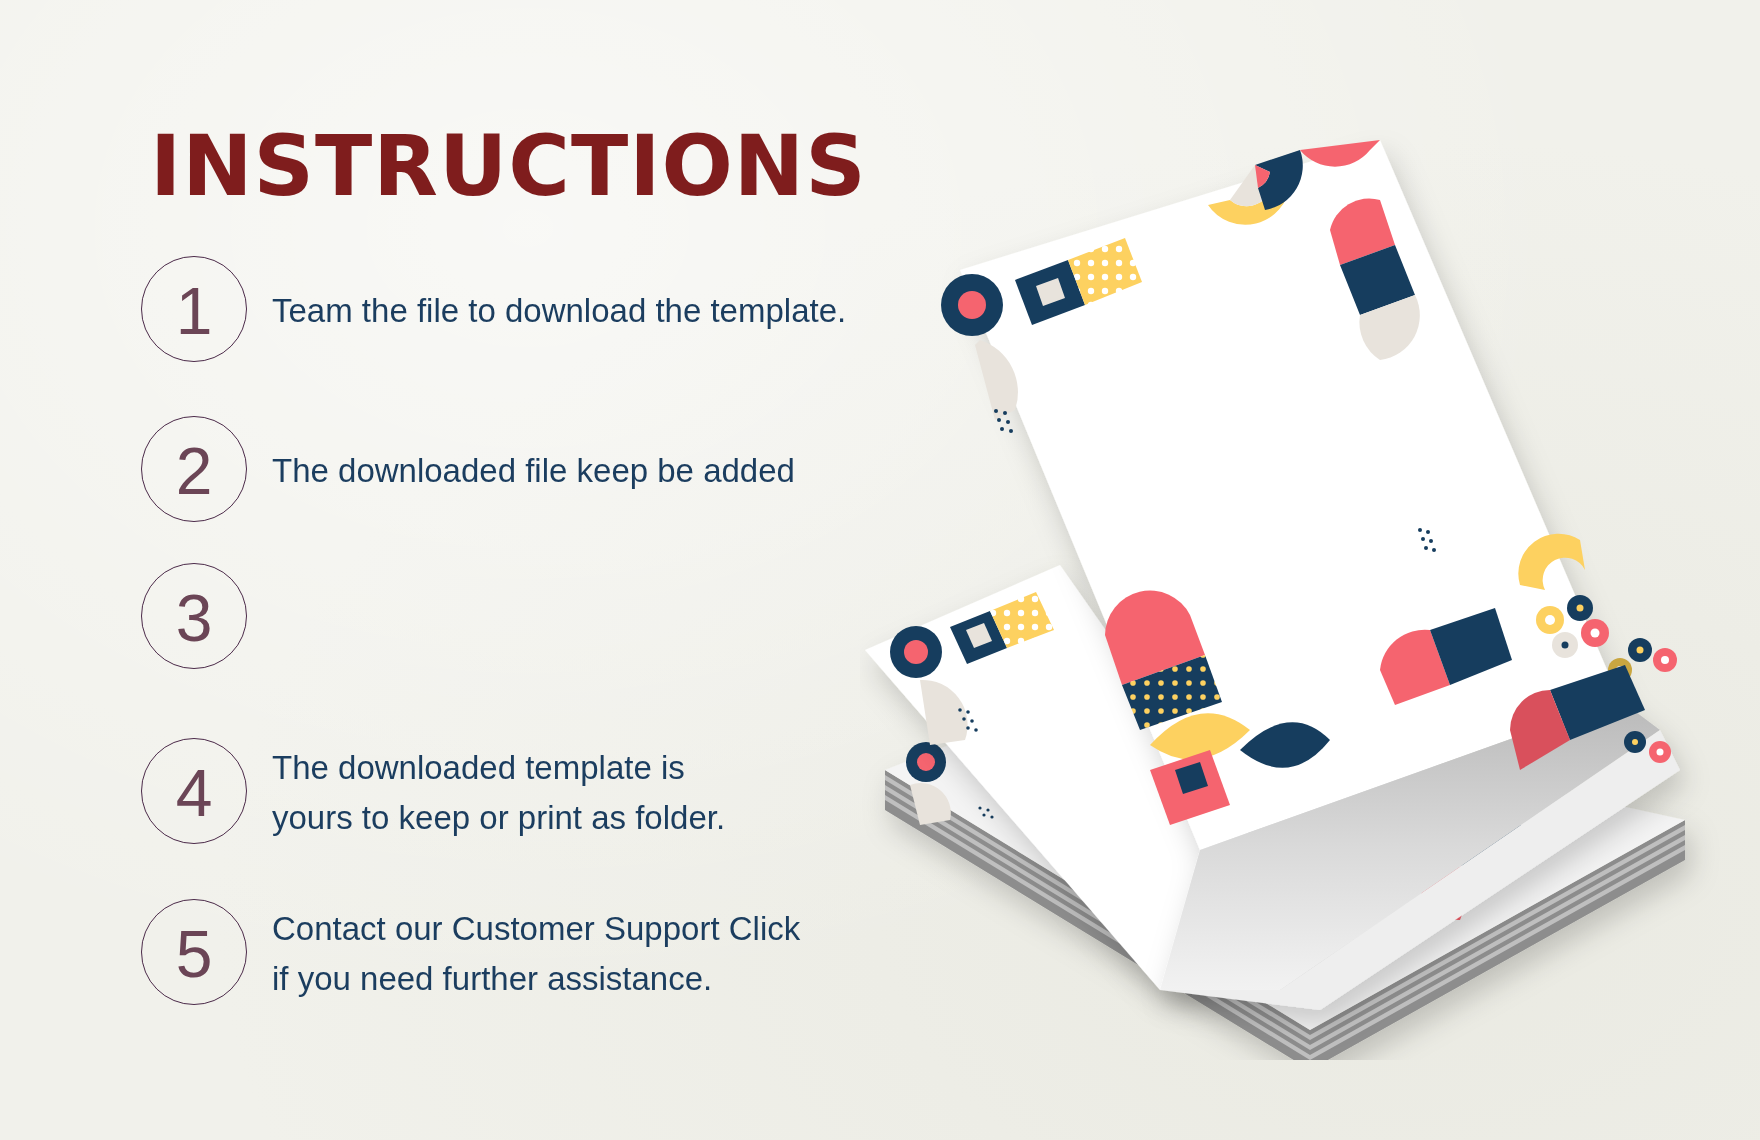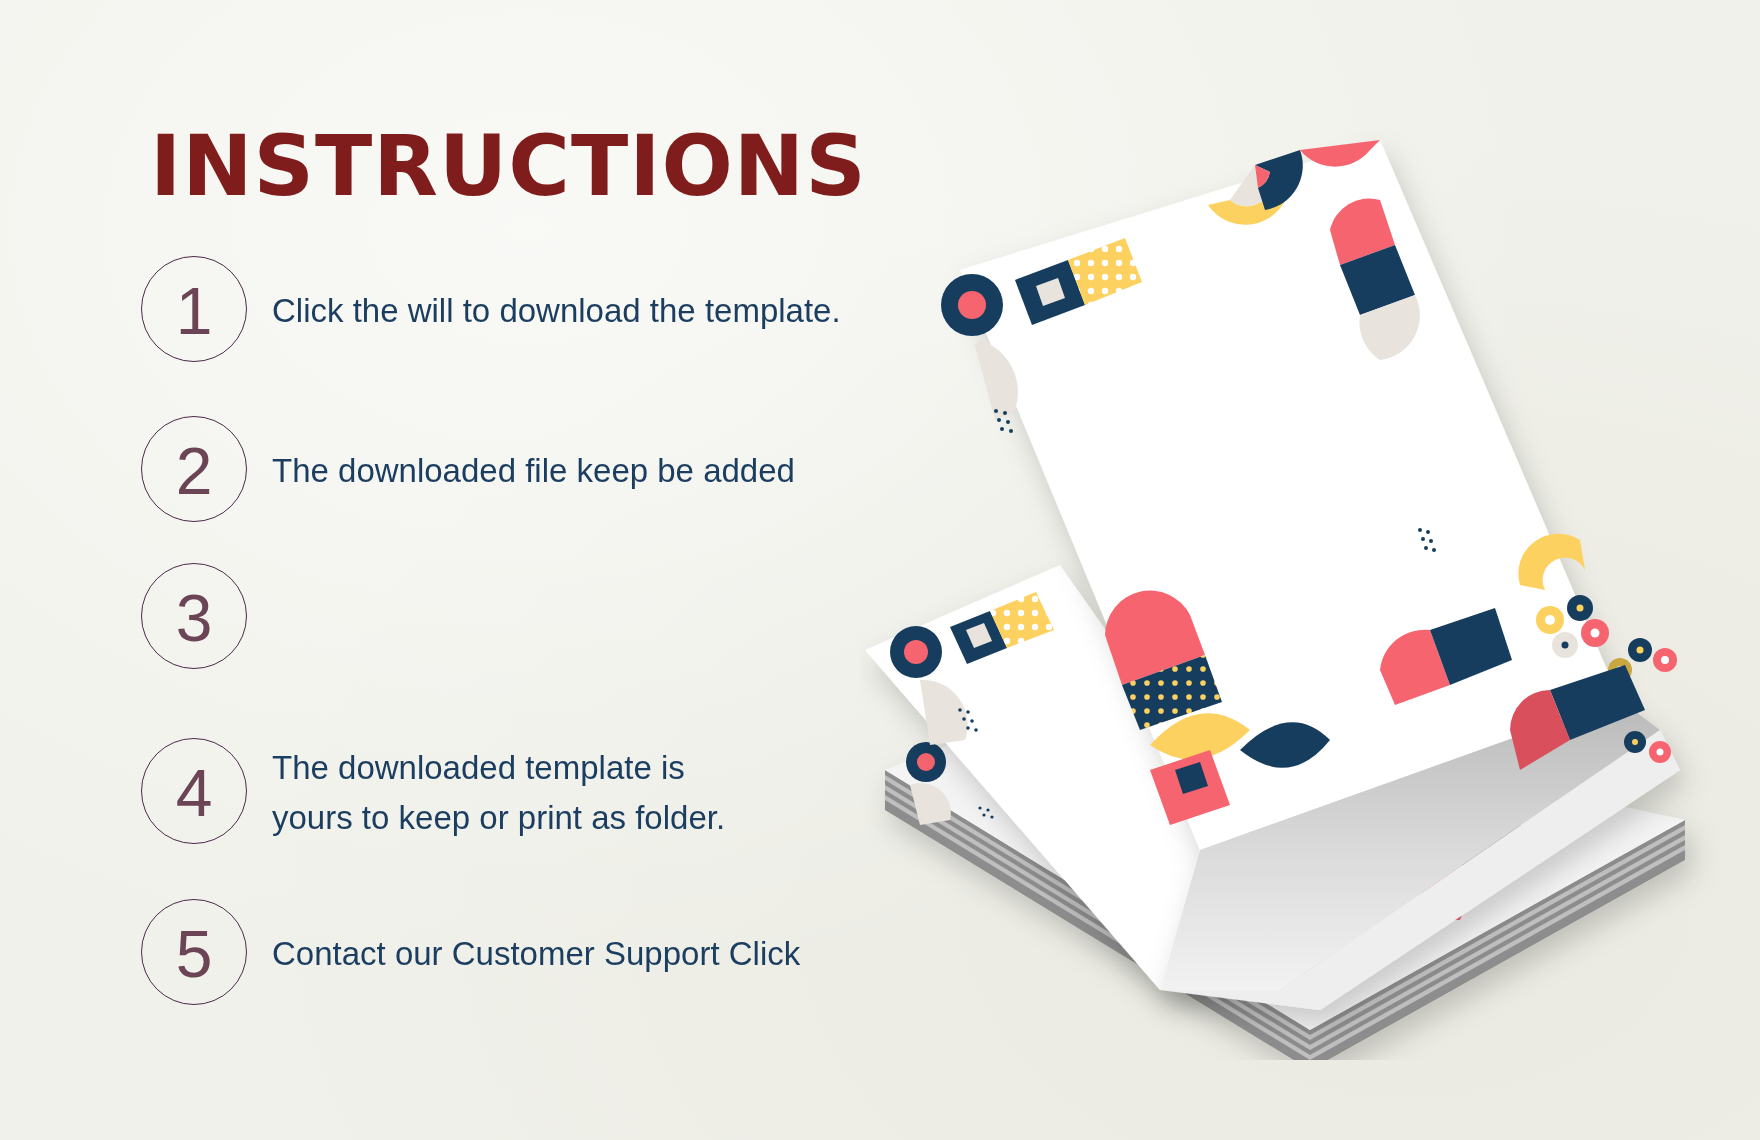--- a/index.html
+++ b/index.html
@@ -38,21 +38,21 @@
 </head>
 <body>
 
 <h1 class="title">INSTRUCTIONS</h1>
 
 <div class="step" style="top:256px;">
   <div class="step-circle">
     <span class="step-num">1</span>
   </div>
   <div class="step-text">
-    <span>Click the will to download the template.</span>
+    <span>Team the file to download the template.</span>
   </div>
 </div>
 
 <div class="step" style="top:416px;">
   <div class="step-circle">
     <span class="step-num">2</span>
   </div>
   <div class="step-text">
     <span>The downloaded file keep be added</span>
   </div>
@@ -73,20 +73,21 @@
     <span>yours to keep or print as folder.</span>
   </div>
 </div>
 
 <div class="step" style="top:899px;">
   <div class="step-circle">
     <span class="step-num">5</span>
   </div>
   <div class="step-text">
     <span>Contact our Customer Support Click</span>
+    <span>if you need further assistance.</span>
   </div>
 </div>
 
 <div class="mockup">
   <svg width="900" height="930" viewBox="0 0 900 930" xmlns="http://www.w3.org/2000/svg">
     <defs>
       <pattern id="dotsY" width="14" height="14" patternUnits="userSpaceOnUse">
         <rect width="14" height="14" fill="#fdd160"></rect>
         <circle cx="7" cy="7" r="3.2" fill="#ffffff"></circle>
       </pattern>

